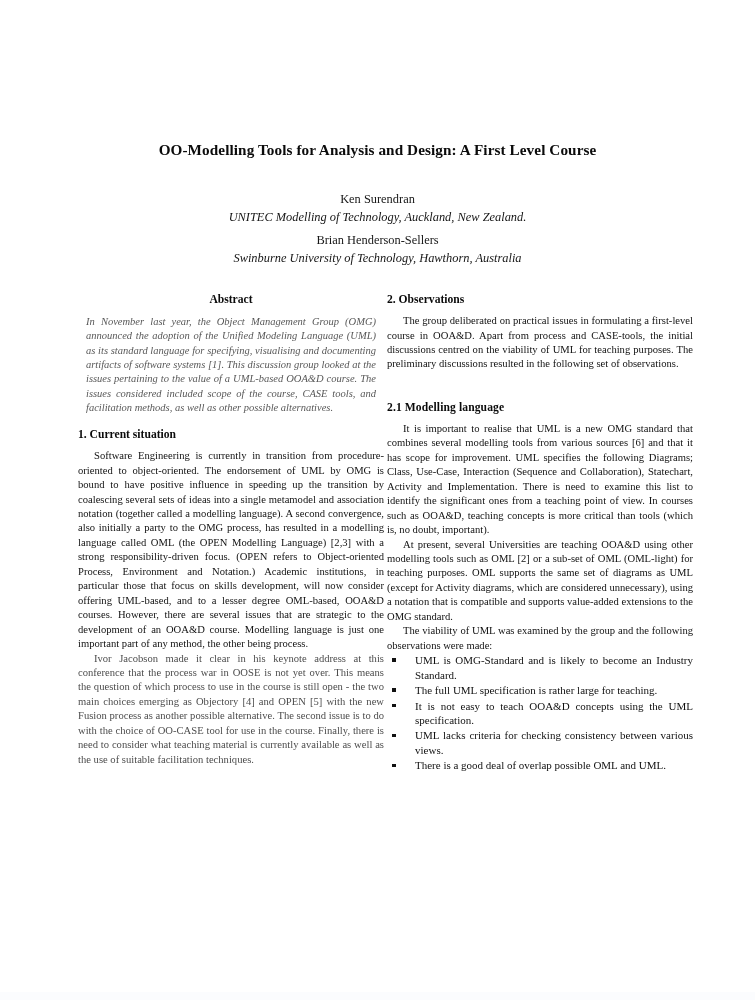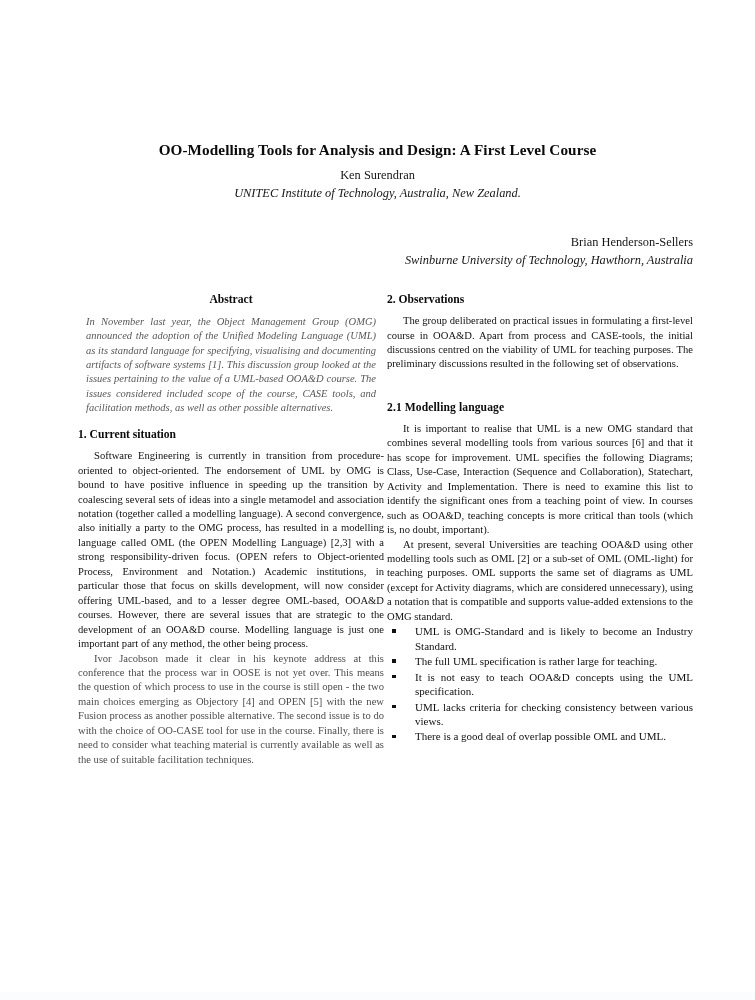--- a/index.html
+++ b/index.html
@@ -28,25 +28,24 @@
     text-align: center;
   }
   .paper-title {
     font-size: 15.2px;
     font-weight: bold;
     letter-spacing: 0.1px;
     color: #0b0b0b;
     line-height: 1.25;
   }
   .author-group {
-    margin-top: 8px;
+    margin-top: 32px;
   }
   .author-group.second {
-    margin-top: 32px;
-    text-align: right;
+    margin-top: 6px;
   }
   .author-name {
     font-size: 12.4px;
     color: #161616;
     line-height: 1.42;
   }
   .author-affil {
     font-size: 12.4px;
     font-style: italic;
     color: #161616;
@@ -123,21 +122,21 @@
 </head>
 <body>
 
 <div id="page">
 
   <div class="title-block">
     <div class="paper-title">OO-Modelling Tools for Analysis and Design: A First Level Course</div>
 
     <div class="author-group">
       <div class="author-name">Ken Surendran</div>
-      <div class="author-affil">UNITEC Institute of Technology, Australia, New Zealand.</div>
+      <div class="author-affil">UNITEC Modelling of Technology, Auckland, New Zealand.</div>
     </div>
 
     <div class="author-group second">
       <div class="author-name">Brian Henderson-Sellers</div>
       <div class="author-affil">Swinburne University of Technology, Hawthorn, Australia</div>
     </div>
   </div>
 
   <div class="col col-left">
 
@@ -151,20 +150,21 @@
   </div>
 
   <div class="col col-right">
 
     <div class="sec-head">2. Observations</div>
     <p class="body">The group deliberated on practical issues in formulating a first-level course in OOA&amp;D. Apart from process and CASE-tools, the initial discussions centred on the viability of UML for teaching purposes. The preliminary discussions resulted in the following set of observations.</p>
 
     <div class="sec-head sub">2.1  Modelling language</div>
     <p class="body">It is important to realise that UML is a new OMG standard that combines several modelling tools from various sources [6] and that it has scope for improvement. UML specifies the following Diagrams; Class, Use-Case, Interaction (Sequence and Collaboration), Statechart, Activity and Implementation. There is need to examine this list to identify the significant ones from a teaching point of view. In courses such as OOA&amp;D, teaching concepts is more critical than tools (which is, no doubt, important).</p>
     <p class="body">At present, several Universities are teaching OOA&amp;D using other modelling tools such as OML [2] or a sub-set of OML (OML-light) for teaching purposes. OML supports the same set of diagrams as UML (except for Activity diagrams, which are considered unnecessary), using a notation that is compatible and supports value-added extensions to the OMG standard.</p>
+    <p class="body">The viability of UML was examined by the group and the following observations were made:</p>
 
     <ul class="bullets">
       <li>
         <span class="bullet-mark"></span>
         <span>UML is OMG-Standard and is likely to become an Industry Standard.</span>
       </li>
       <li>
         <span class="bullet-mark"></span>
         <span>The full UML specification is rather large for teaching.</span>
       </li>

